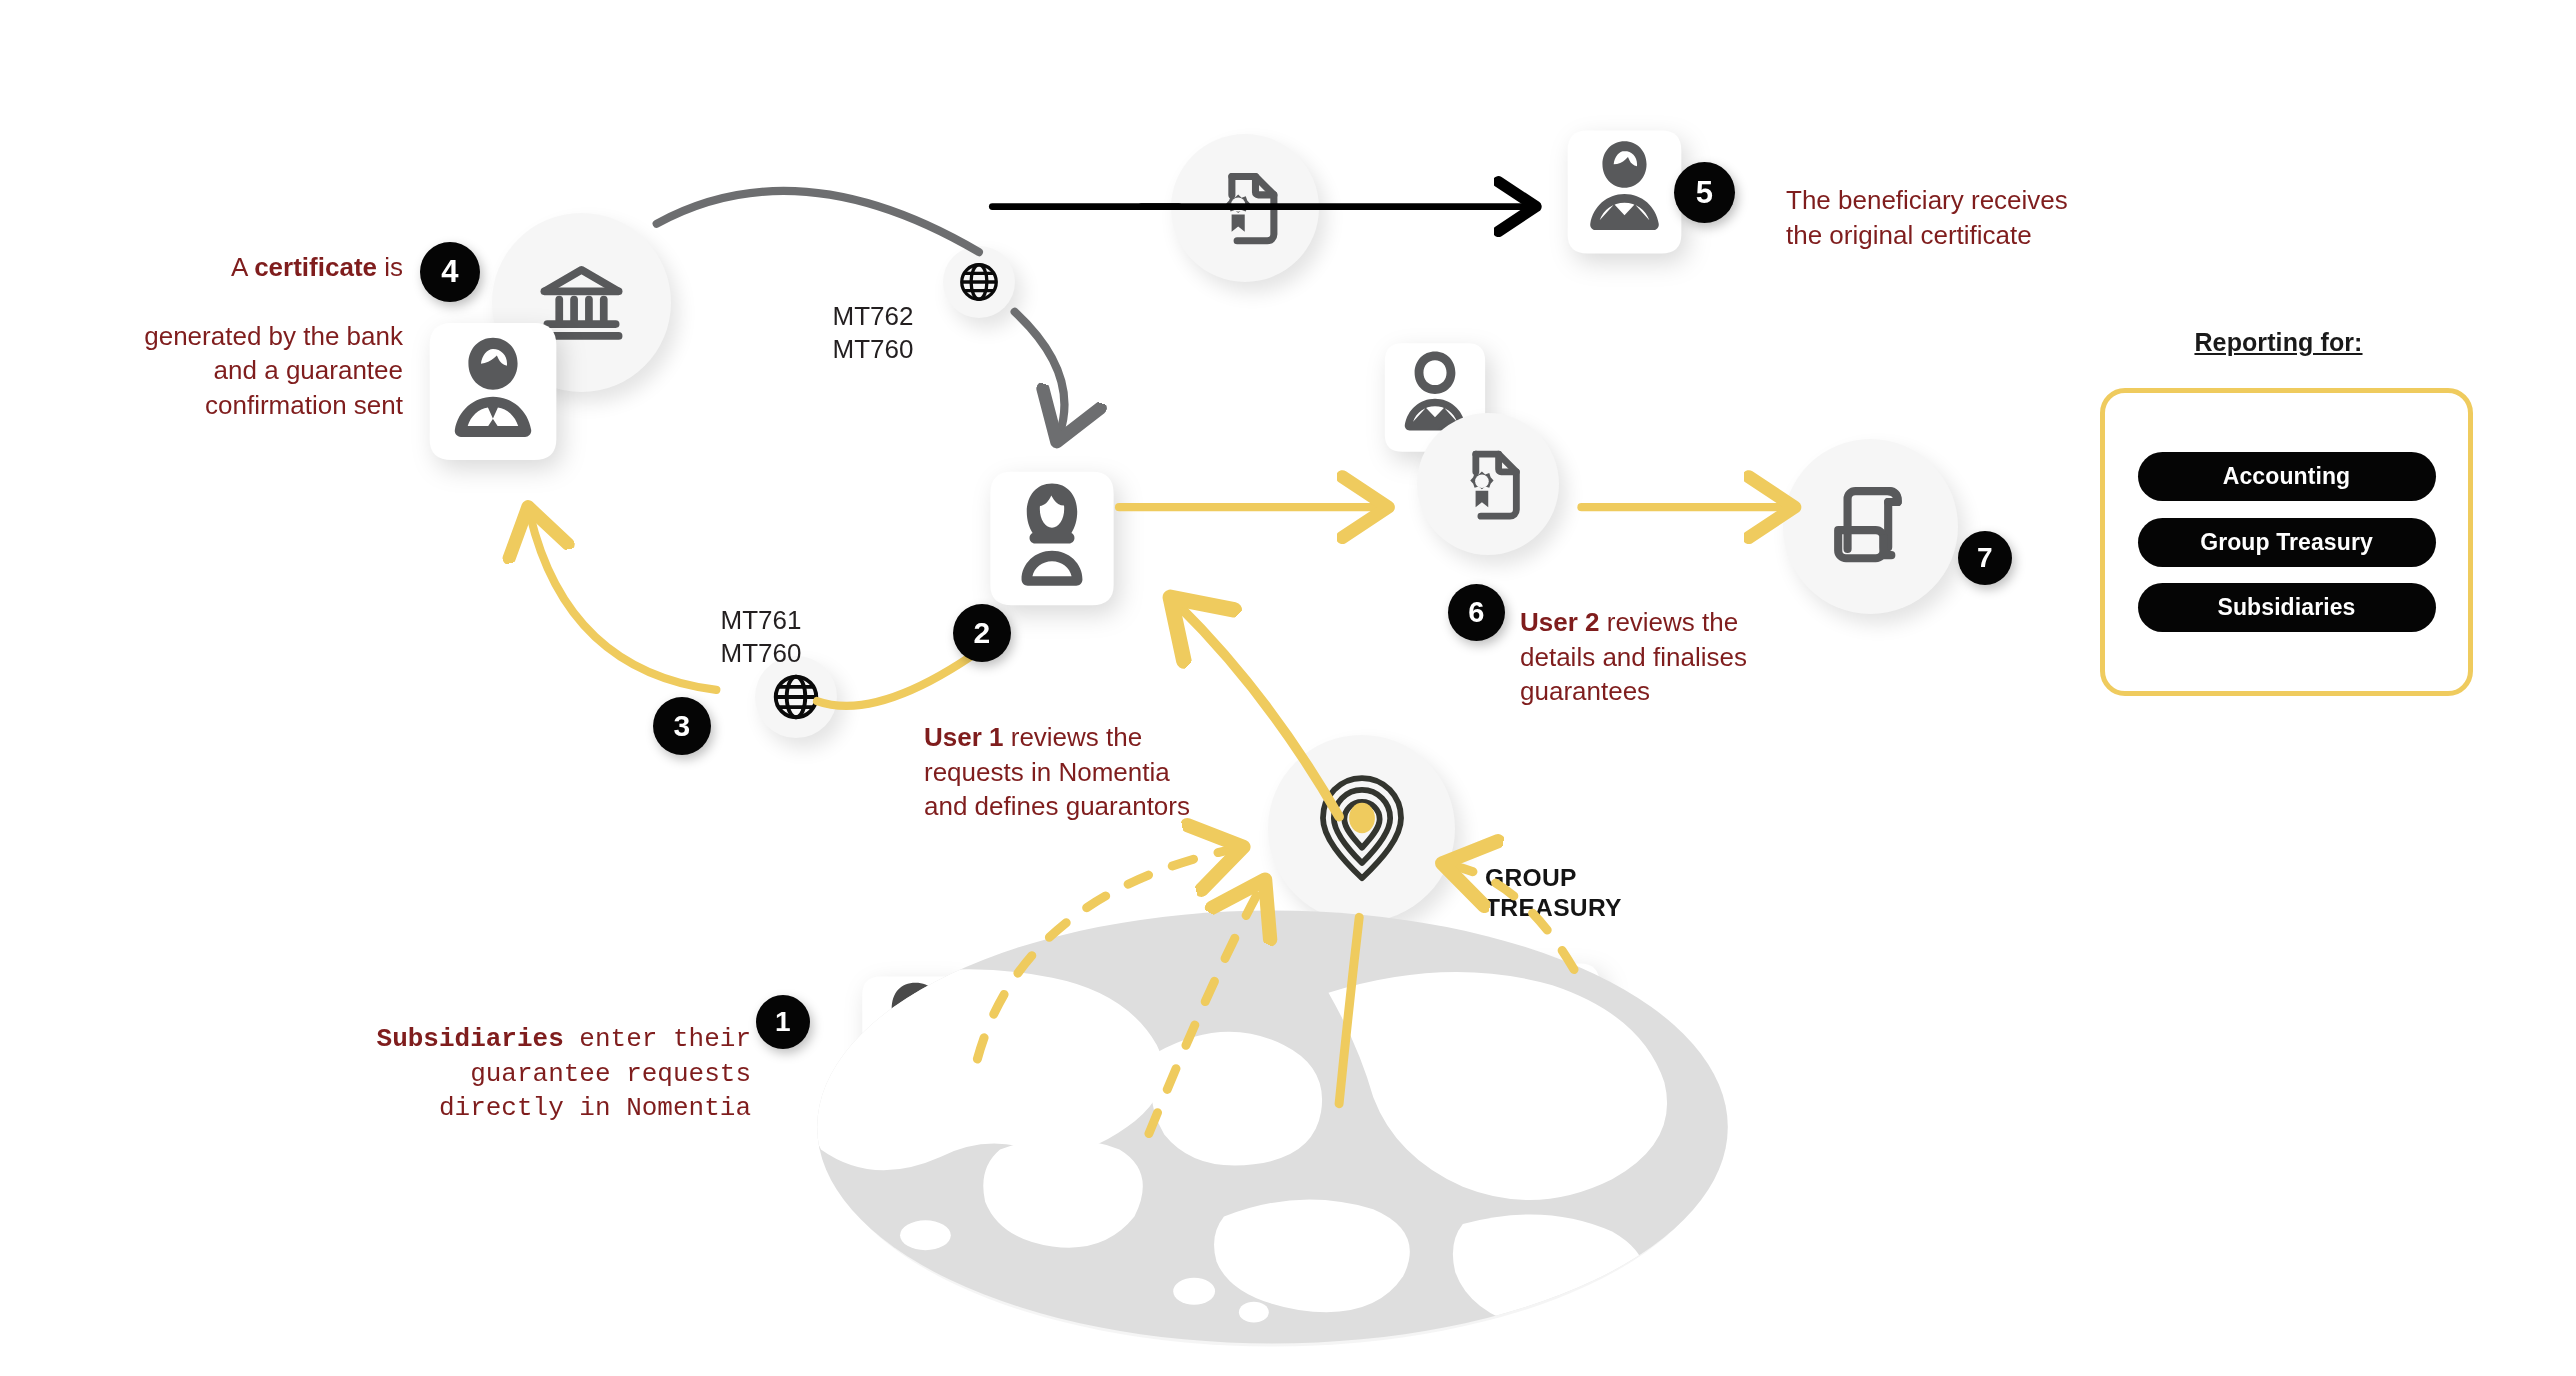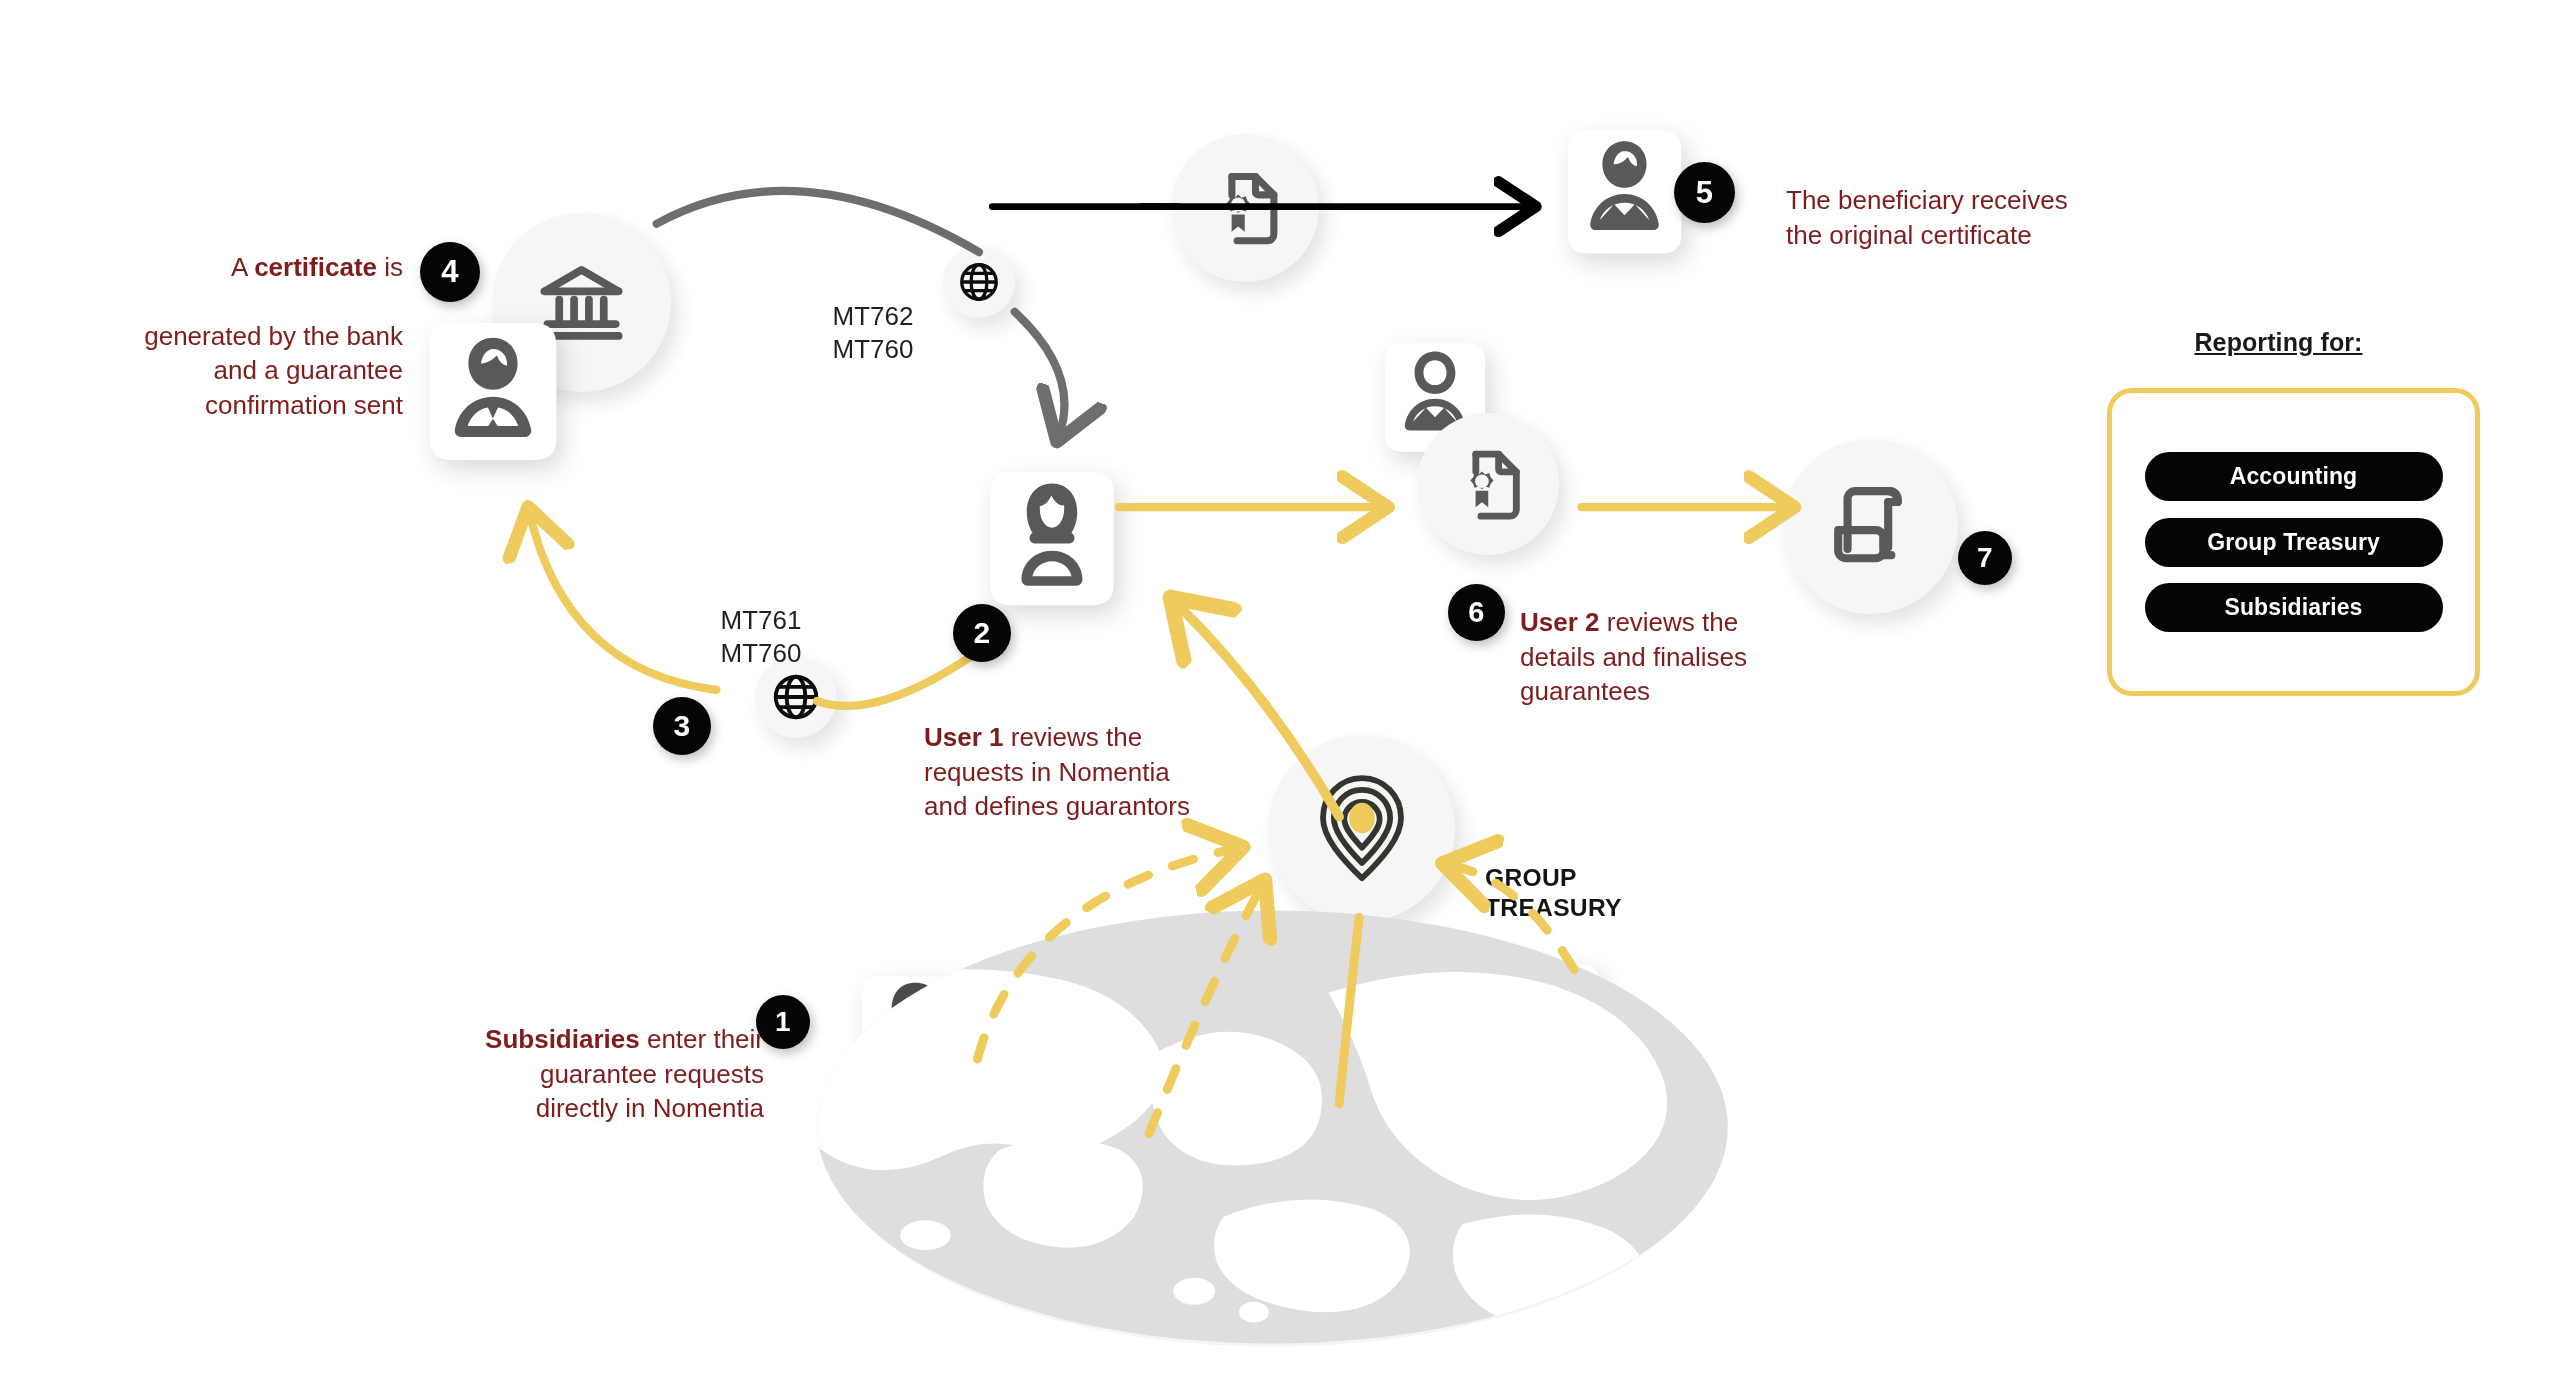--- a/index.html
+++ b/index.html
@@ -372,21 +372,21 @@
 requests in Nomentia
 and defines guarantors</span>
   </div>
 
   <div class="callout ta-l" style="left:1520px;top:571px;width:321px;">
     <b>User 2</b><span style="white-space:pre-line;"> reviews the
 details and finalises
 guarantees</span>
   </div>
 
-  <div class="callout ta-r" style="left:376px;top:988px;width:388px;">
+  <div class="callout ta-r" style="left:363px;top:988px;width:388px;font-family:Liberation Mono, monospace;">
     <b>Subsidiaries</b><span style="white-space:pre-line;"> enter their
 guarantee requests
 directly in Nomentia</span>
   </div>
 
   <div class="mtlabel" style="left:787px;top:267px;width:172px;">
     <span>MT762
 MT760</span>
   </div>
   <div class="mtlabel" style="left:675px;top:571px;width:172px;">
@@ -396,21 +396,21 @@
 
   <div class="gt-label" style="left:1485px;top:833px;width:246px;">
     <span>GROUP
 TREASURY</span>
   </div>
 
   <div id="reporting-panel" style="left:2081px;top:328px;width:395px;height:366px;">
     <div class="rep-title" style="left:0;top:0;">
       <span>Reporting for:</span>
     </div>
-    <div class="rep-box" style="left:26px;top:60px;width:363px;height:298px;">
+    <div class="rep-box" style="left:19px;top:60px;width:363px;height:298px;">
       <div class="rep-pill">
         <span>Accounting</span>
       </div>
       <div class="rep-pill">
         <span>Group Treasury</span>
       </div>
       <div class="rep-pill">
         <span>Subsidiaries</span>
       </div>
     </div>

